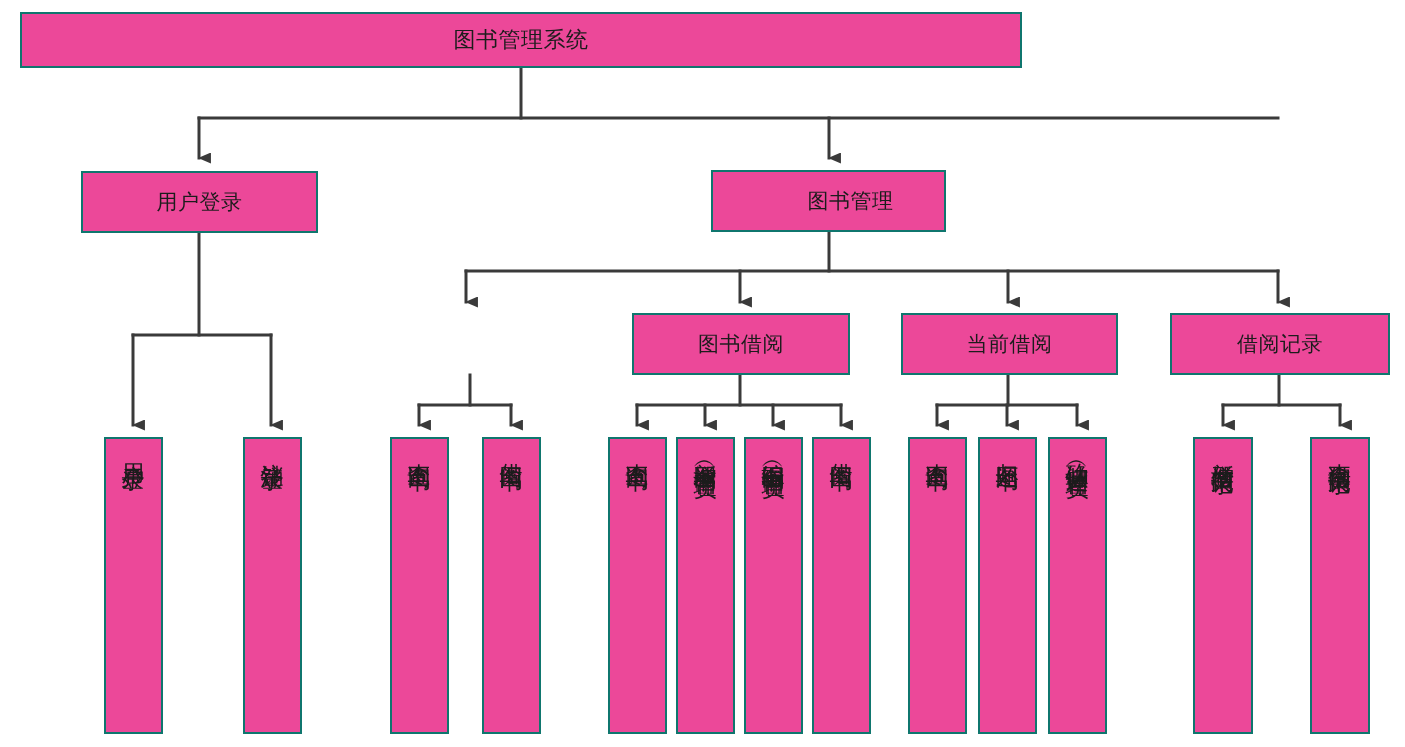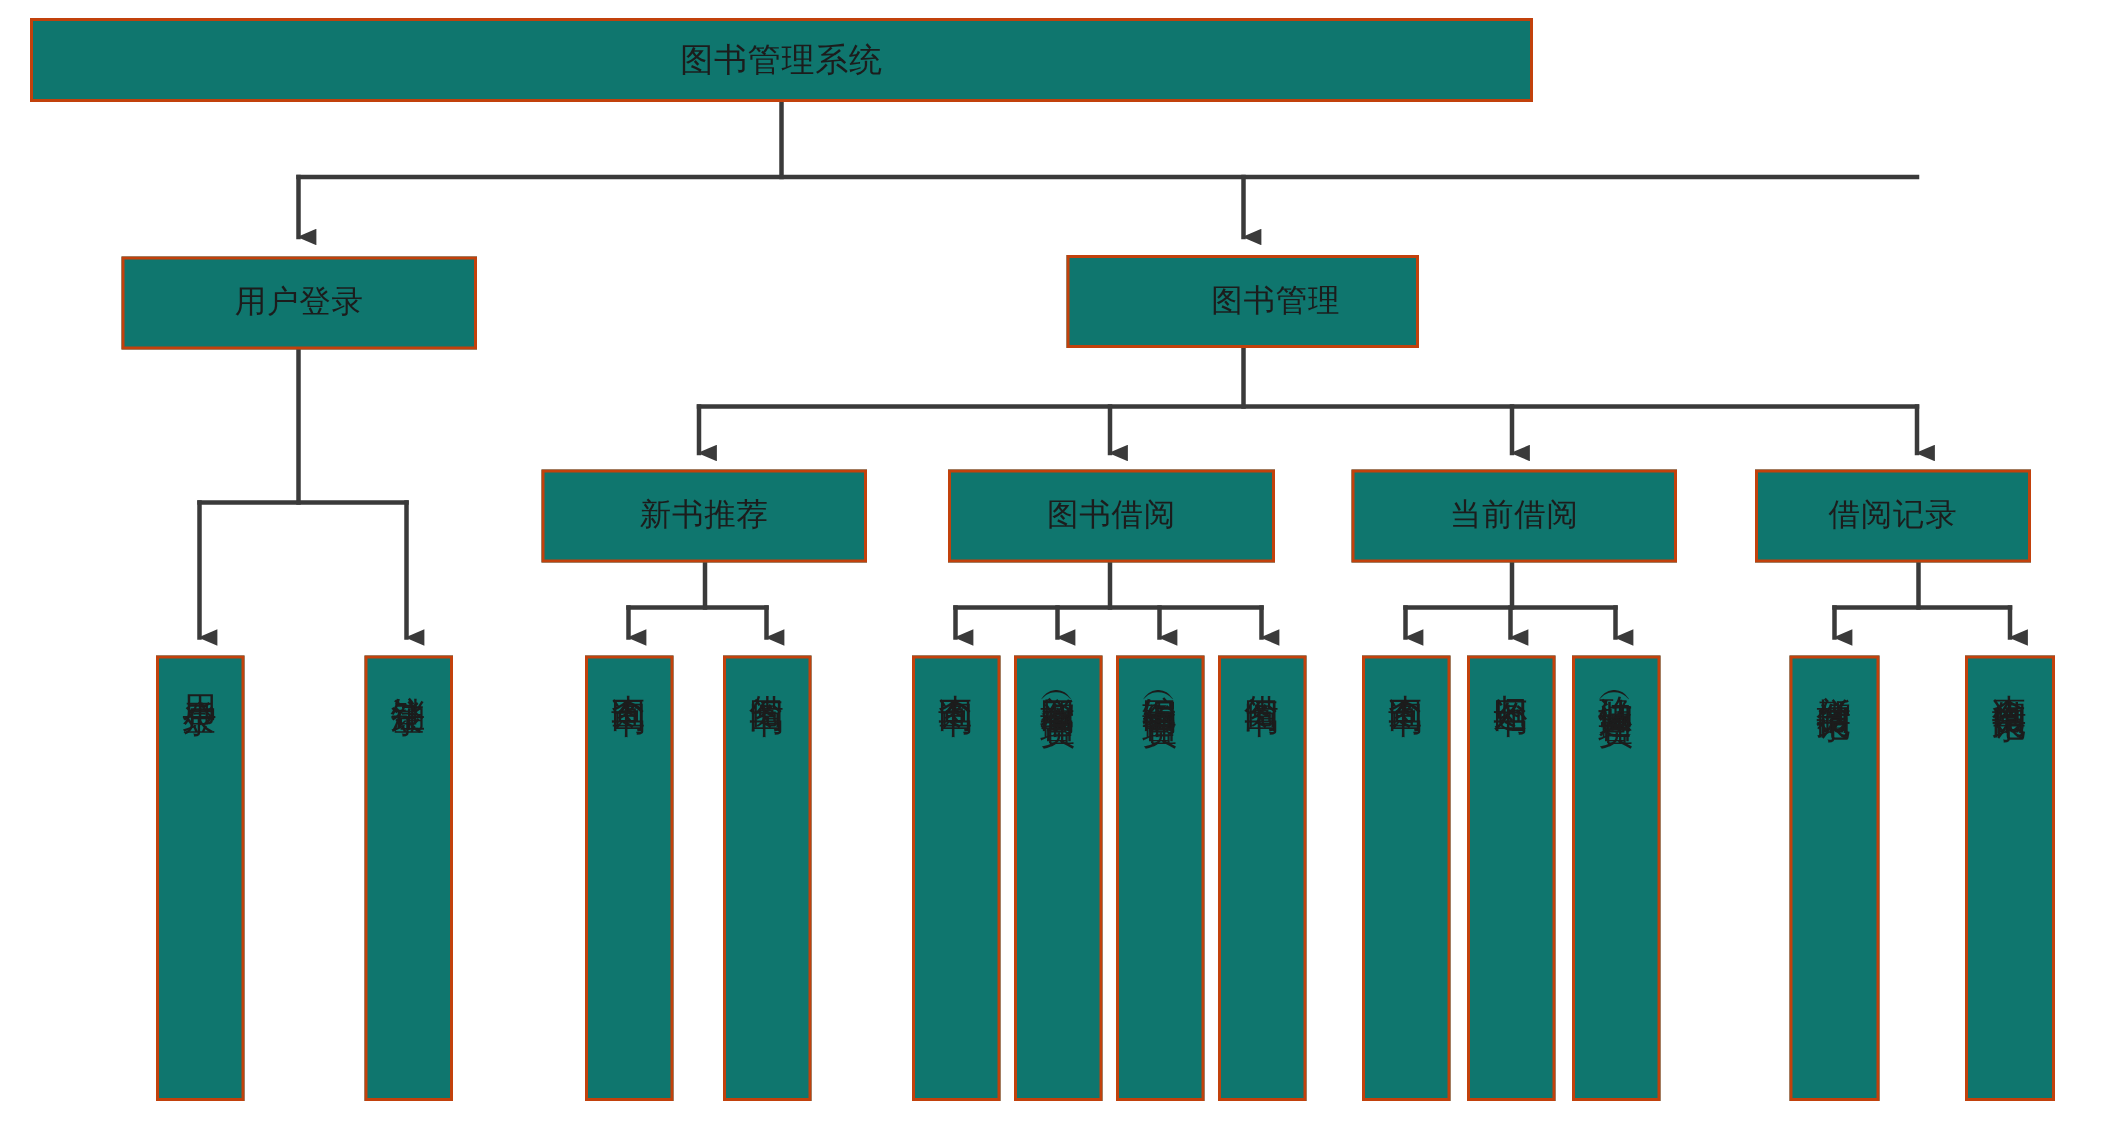--- a/index.html
+++ b/index.html
@@ -22,22 +22,22 @@
     position: absolute;
     left: 0;
     top: 0;
     width: 1405px;
     height: 747px;
     pointer-events: none;
   }
   .node {
     position: absolute;
     box-sizing: border-box;
-    background: #0f766e;
-    border: 2px solid #c2410c;
+    background: #ec4899;
+    border: 2px solid #0f766e;
     display: flex;
     align-items: center;
     justify-content: center;
     color: #1c1c1c;
     z-index: 2;
   }
   .node-label {
     display: block;
     text-align: center;
     line-height: 1.18;
@@ -131,30 +131,27 @@
     <span class="node-label">图书管理系统</span>
   </div>
 
   <div class="node horizontal" style="left:81px; top:171px; width:237px; height:62px;">
     <span class="node-label">用户登录</span>
   </div>
   <div class="node horizontal" style="left:711px; top:170px; width:235px; height:62px;padding-left:44px;">
     <span class="node-label">图书管理</span>
   </div>
 
-  <div class="node horizontal" style="left:361px; top:313px; width:217px; height:62px;">
-    <span class="node-label">新书推荐</span>
-  </div>
   <div class="node horizontal" style="left:901px; top:313px; width:217px; height:62px;">
     <span class="node-label">当前借阅</span>
   </div>
   <div class="node horizontal" style="left:632px; top:313px; width:218px; height:62px;">
     <span class="node-label">图书借阅</span>
   </div>
-  <div class="node horizontal" style="left:1170px; top:313px; width:184px; height:62px;">
+  <div class="node horizontal" style="left:1170px; top:313px; width:220px; height:62px;">
     <span class="node-label">借阅记录</span>
   </div>
 
   <div class="node vertical" style="left:104px; top:437px; width:59px; height:297px;">
     <span class="node-label">用户登录</span>
   </div>
   <div class="node vertical" style="left:243px; top:437px; width:59px; height:297px;">
     <span class="node-label">注销登录</span>
   </div>
 

